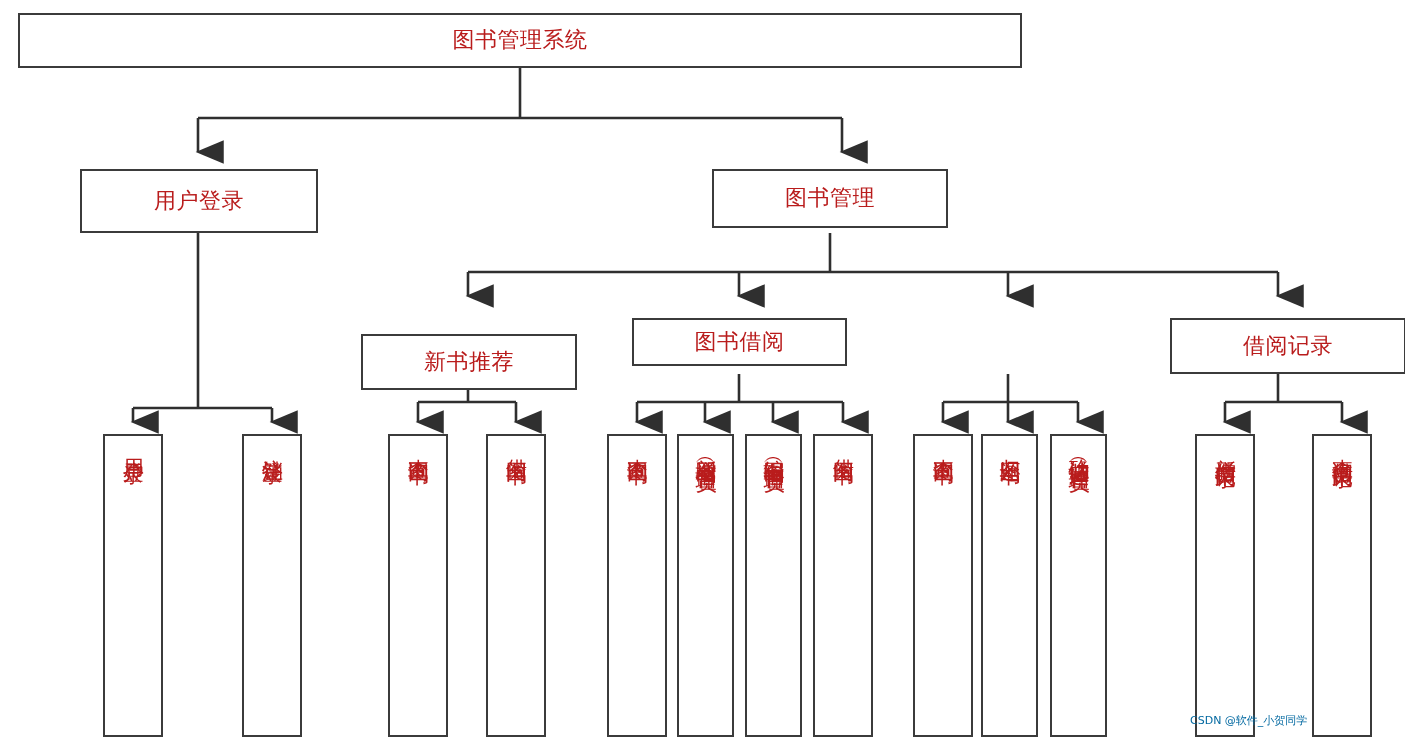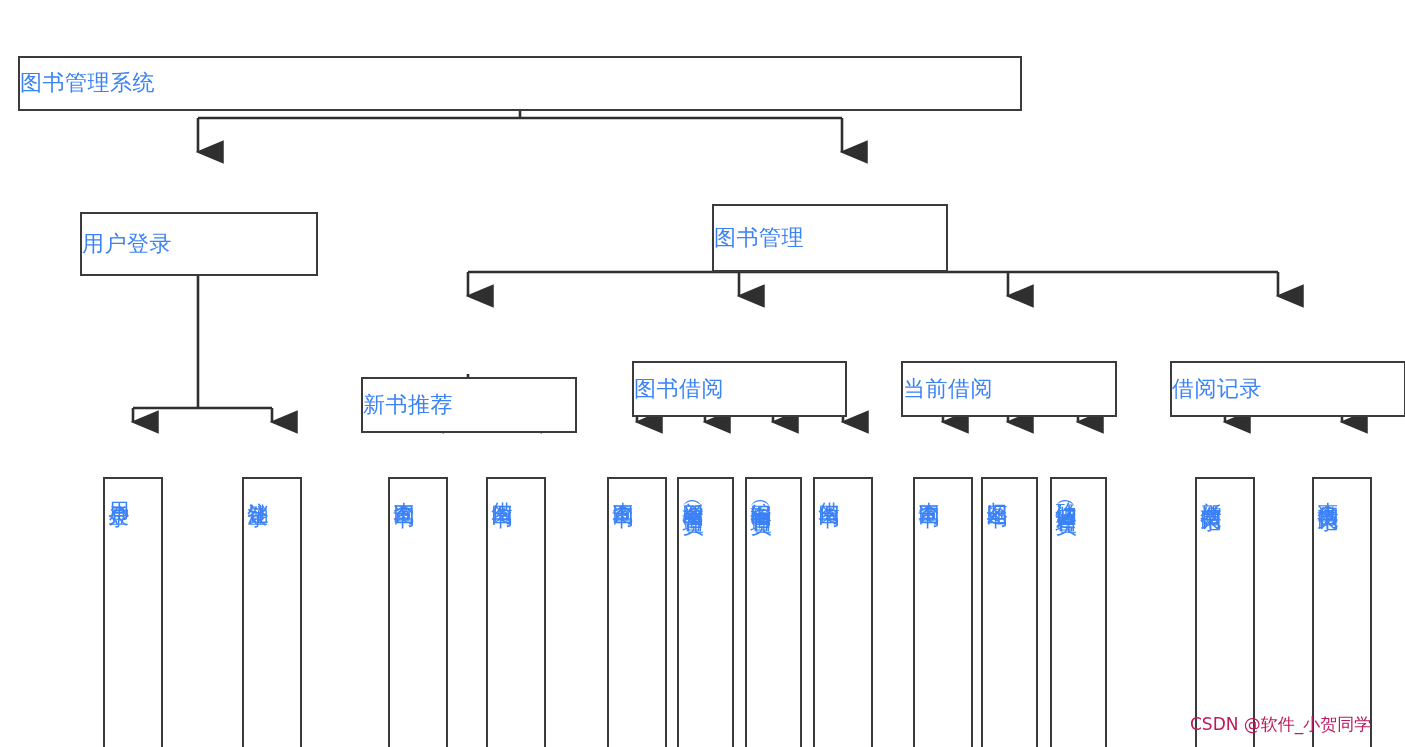--- a/index.html
+++ b/index.html
@@ -23,22 +23,22 @@
     height: 747px;
     pointer-events: none;
   }
   .node {
     position: absolute;
     box-sizing: border-box;
     border: 2px solid #3b3b3b;
     background: #ffffff;
     display: flex;
     align-items: center;
-    color: #3b82f6;
-    margin-top: 43px;
+    justify-content: center;
+    color: #b91c1c;
   }
   .node .label {
     display: block;
     text-align: center;
     letter-spacing: 0.5px;
   }
   .node.horiz .label {
     writing-mode: horizontal-tb;
     font-size: 22px;
     line-height: 1.1;
@@ -50,22 +50,22 @@
   .node.vert .label {
     writing-mode: vertical-rl;
     text-orientation: upright;
     font-size: 21px;
     line-height: 1.28;
     letter-spacing: 2px;
     white-space: nowrap;
   }
   #watermark {
     position: absolute;
-    color: #be185d;
-    font-size: 17px;
+    color: #0369a1;
+    font-size: 11px;
     white-space: nowrap;
     font-family: "DejaVu Sans", "Liberation Sans", sans-serif;
   }
 </style>
 </head>
 <body>
 
 <div id="canvas">
 
   <svg class="wires" viewBox="0 0 1405 747" xmlns="http://www.w3.org/2000/svg">
@@ -118,32 +118,29 @@
     </g>
   </svg>
 
   <div class="node horiz" style="left:18px; top:13px; width:1004px; height:55px;">
     <span class="label">图书管理系统</span>
   </div>
 
   <div class="node horiz" style="left:80px; top:169px; width:238px; height:64px;">
     <span class="label">用户登录</span>
   </div>
-  <div class="node horiz" style="left:712px; top:161px; width:236px; height:68px;">
+  <div class="node horiz" style="left:712px; top:169px; width:236px; height:59px;">
     <span class="label">图书管理</span>
   </div>
 
   <div class="node horiz" style="left:361px; top:334px; width:216px; height:56px;">
     <span class="label">新书推荐</span>
   </div>
-  <div class="node horiz" style="left:632px; top:318px; width:215px; height:56px;">
+  <div class="node horiz" style="left:632px; top:318px; width:215px; height:48px;">
     <span class="label">图书借阅</span>
-  </div>
-  <div class="node horiz" style="left:901px; top:318px; width:216px; height:56px;">
-    <span class="label">当前借阅</span>
   </div>
   <div class="node horiz" style="left:1170px; top:318px; width:236px; height:56px;">
     <span class="label">借阅记录</span>
   </div>
 
   <div class="node vert" style="left:103px; top:434px; width:60px; height:303px;">
     <span class="label">用户登录</span>
   </div>
   <div class="node vert" style="left:242px; top:434px; width:60px; height:303px;">
     <span class="label">注销登录</span>

